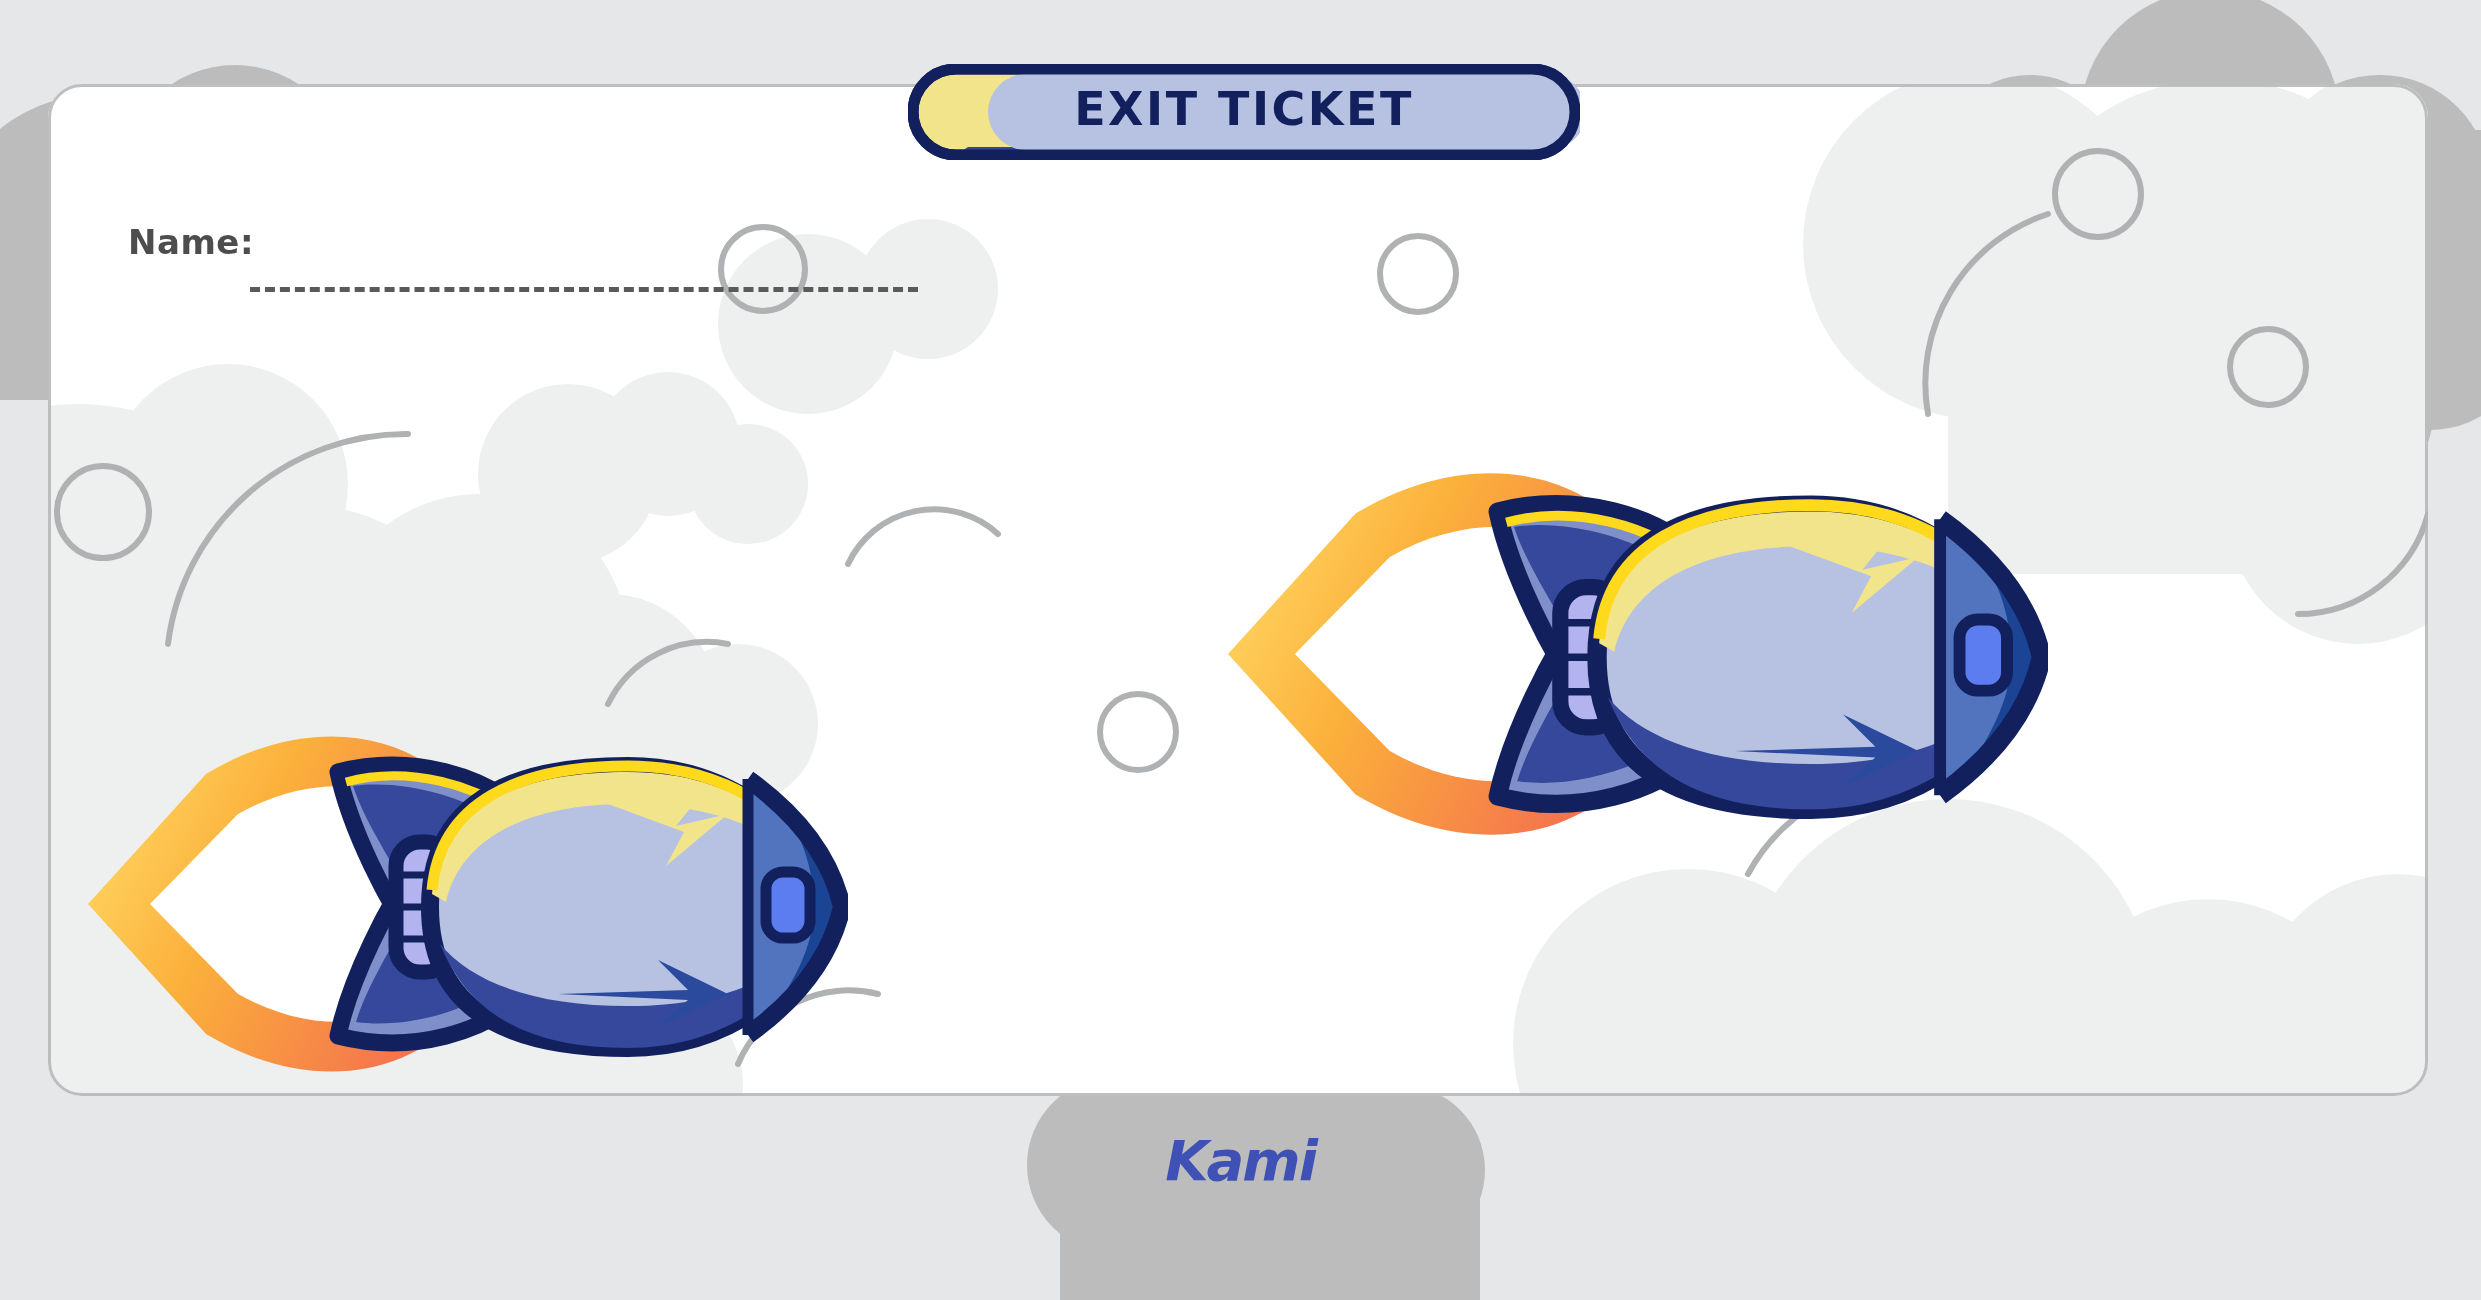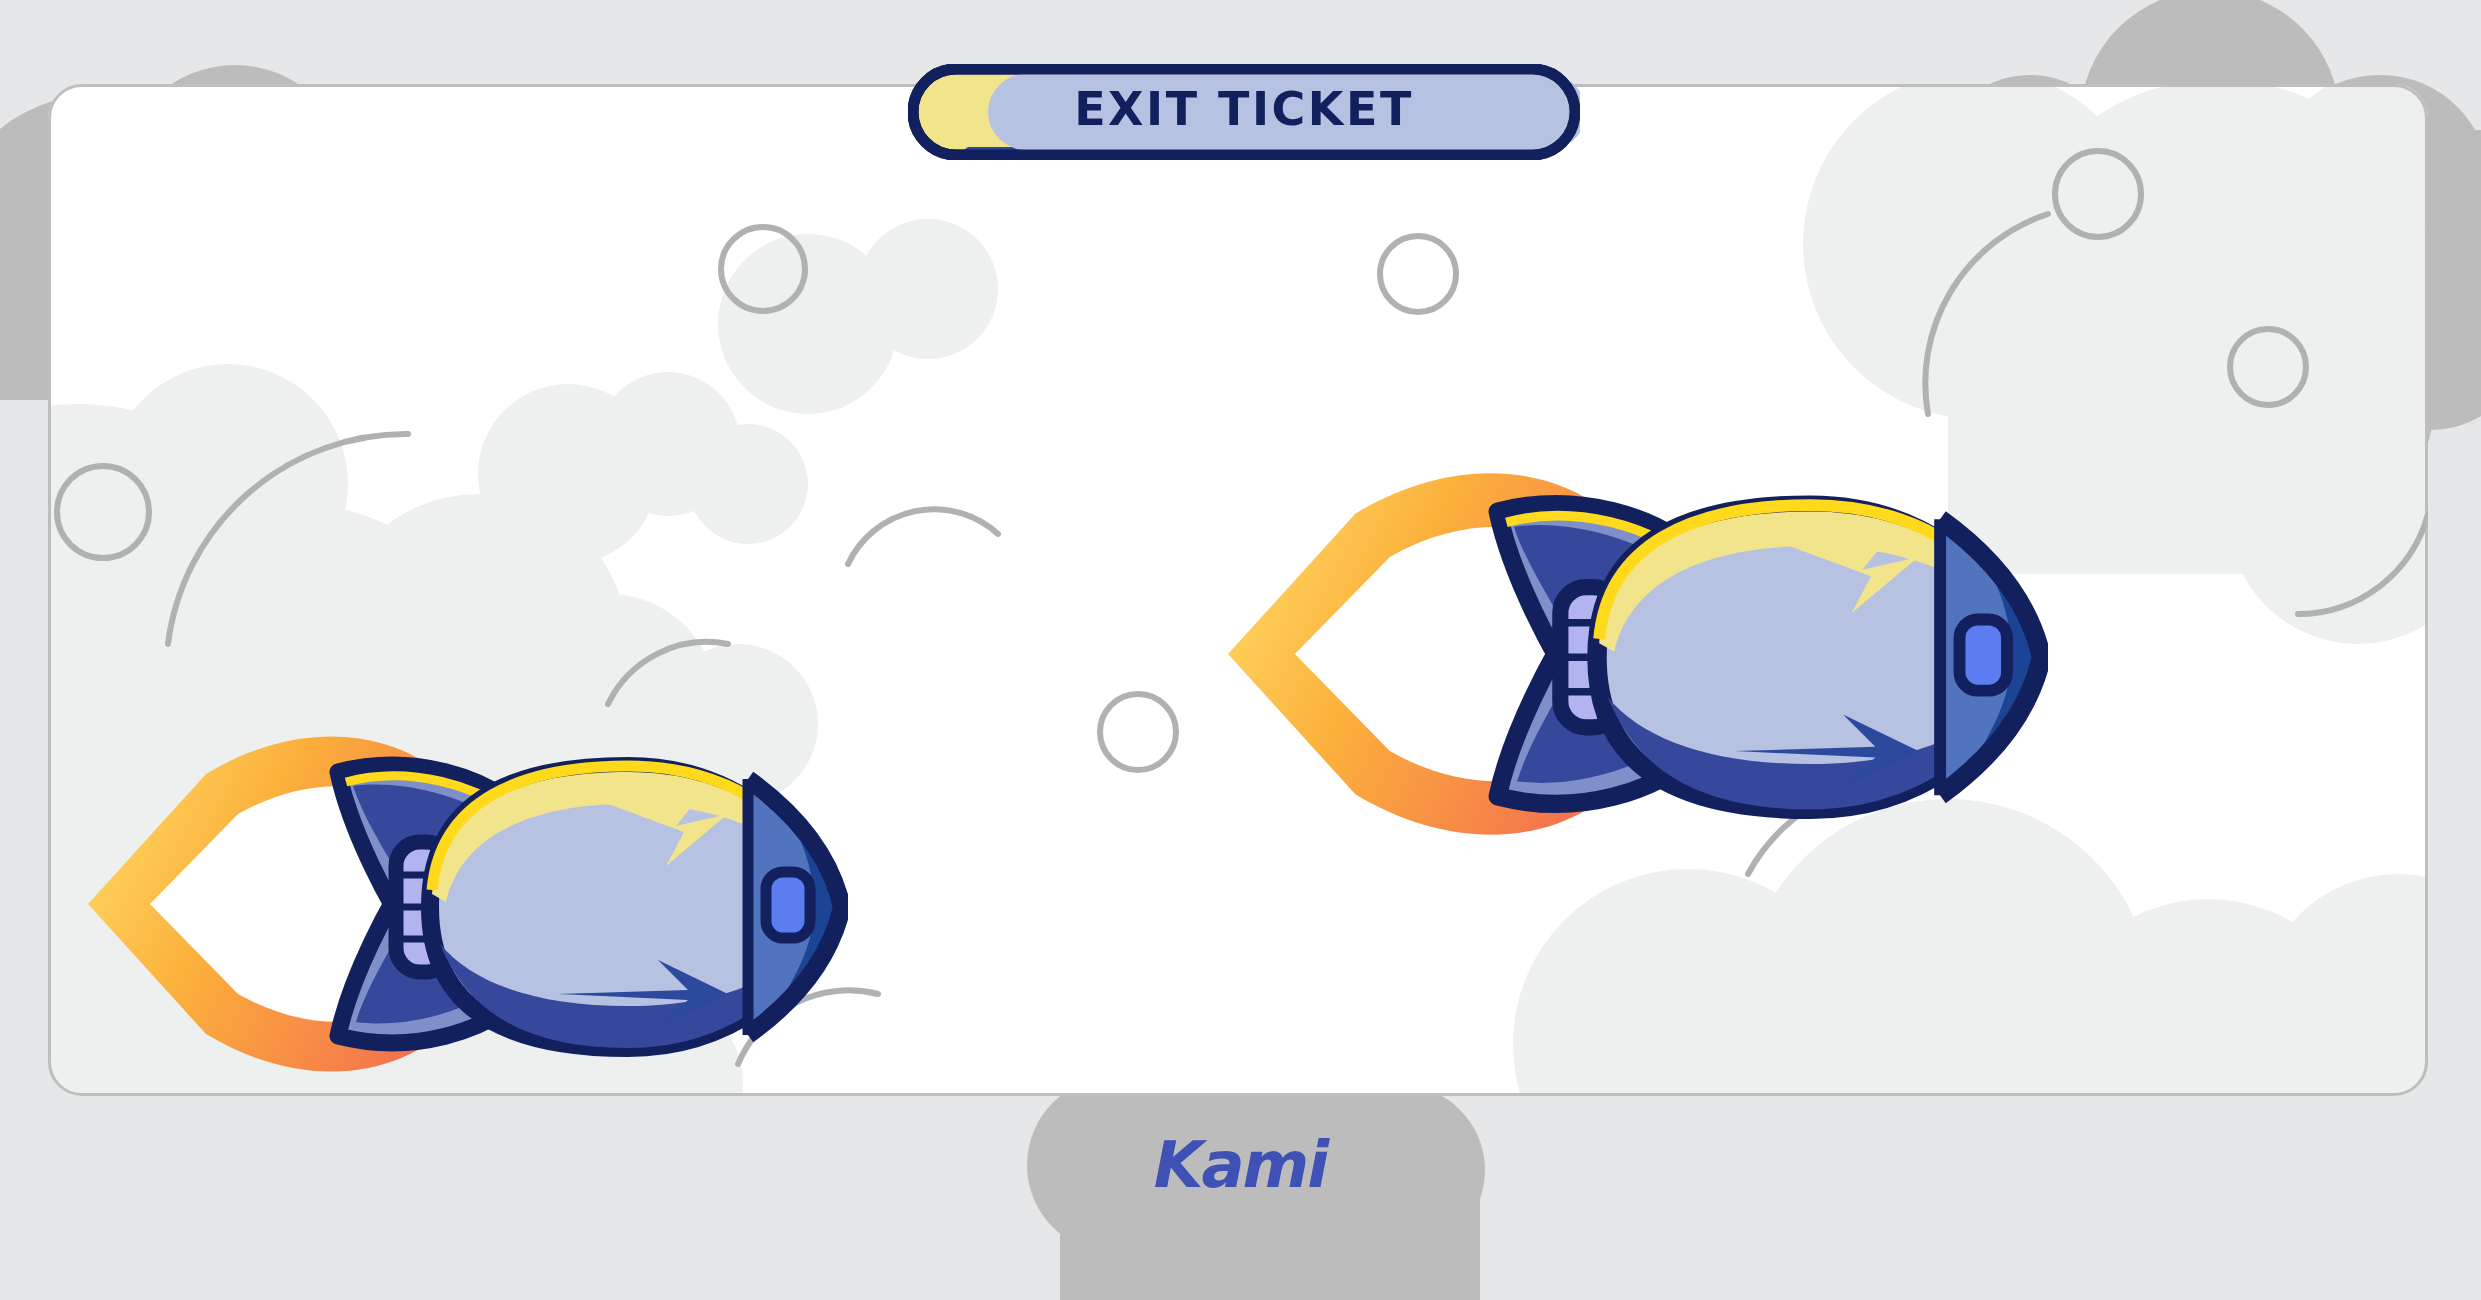--- a/index.html
+++ b/index.html
@@ -116,21 +116,21 @@
   
   #kami-logo {
     position: absolute;
     left: 0;
     right: 0;
     top: 1128px;
     text-align: center;
     font-family: "DejaVu Sans", sans-serif;
     font-weight: bold;
     font-style: italic;
-    font-size: 64px;
+    font-size: 56px;
     color: #3f51b5;
     letter-spacing: -2px;
     z-index: 45;
   }
 </style>
 </head>
 <body>
 
 <div id="stage">
 
@@ -304,20 +304,24 @@
                C 712 320 726 286 726 253 C 726 218 716 190 700 160 Z" fill="#1b4494"></path>
       <path d="M 660 125 C 706 158 742 200 754 253 C 742 306 706 348 660 381" fill="none" stroke="#12205e" stroke-width="18" stroke-linejoin="round"></path>
       <line x1="660" y1="125" x2="660" y2="381" stroke="#12205e" stroke-width="11"></line>
       <rect x="678" y="218" width="44" height="66" rx="17" fill="#5c7df0" stroke="#12205e" stroke-width="11"></rect>
     </svg>
 
   </div>
 
   <div id="card-outline"></div>
 
+  <div class="field" id="field-name">
+    <span class="field-label">Name:</span>
+    <span class="field-line"></span>
+  </div>
 
 
 
   <div id="title-banner">
     <svg viewBox="0 0 672 96" preserveAspectRatio="none" width="672" height="96" xmlns="http://www.w3.org/2000/svg">
       <rect x="5" y="5" width="662" height="86" rx="43" fill="#f2e48a" stroke="#12205e" stroke-width="11"></rect>
       <path d="M 48 91 L 624 91 A 43 43 0 0 0 667 48 L 667 40
                A 43 43 0 0 1 624 83 L 60 83 Z" fill="#2b4a9e"></path>
       <path d="M 624 91 A 43 43 0 0 0 667 48 A 43 43 0 0 0 624 5 L 380 5
                L 380 91 Z" fill="#2b4a9e"></path>

